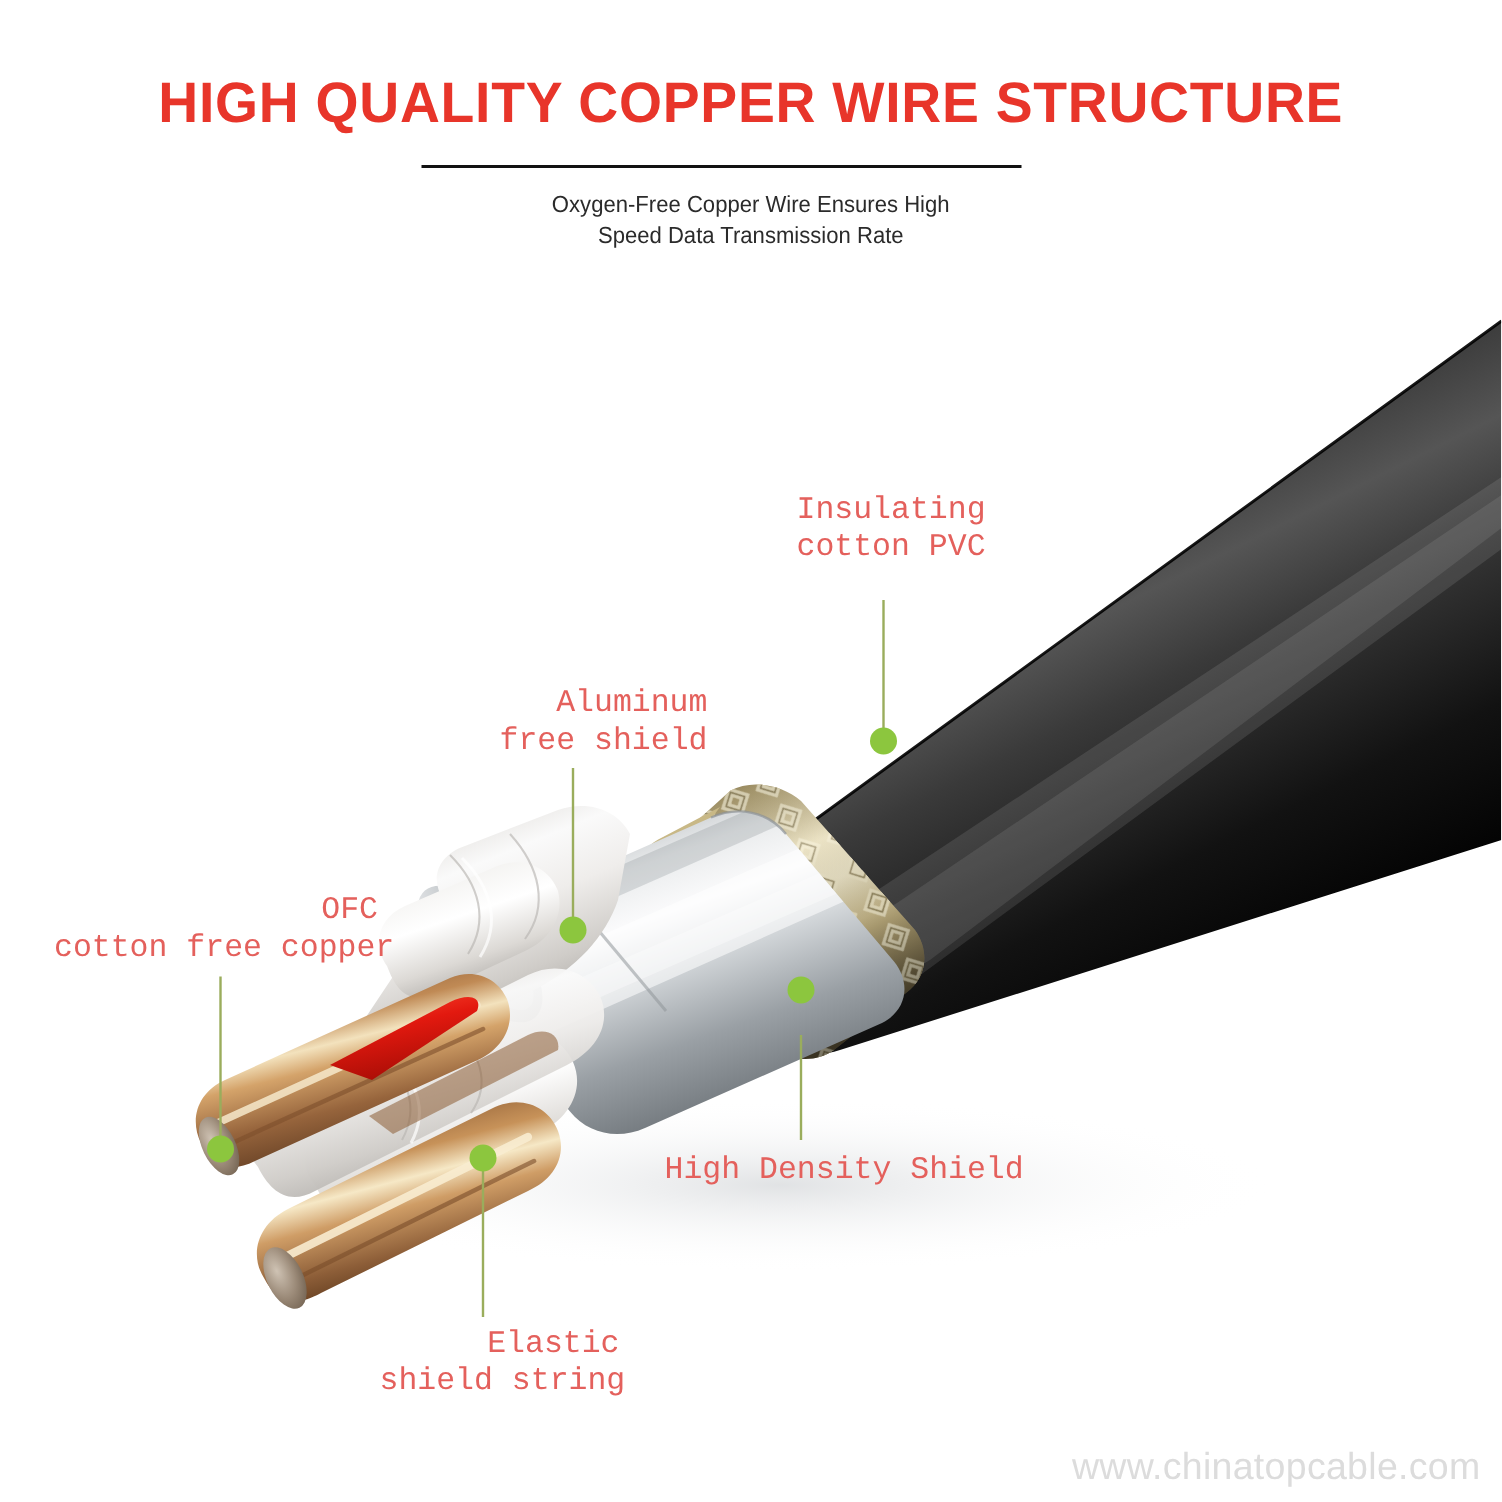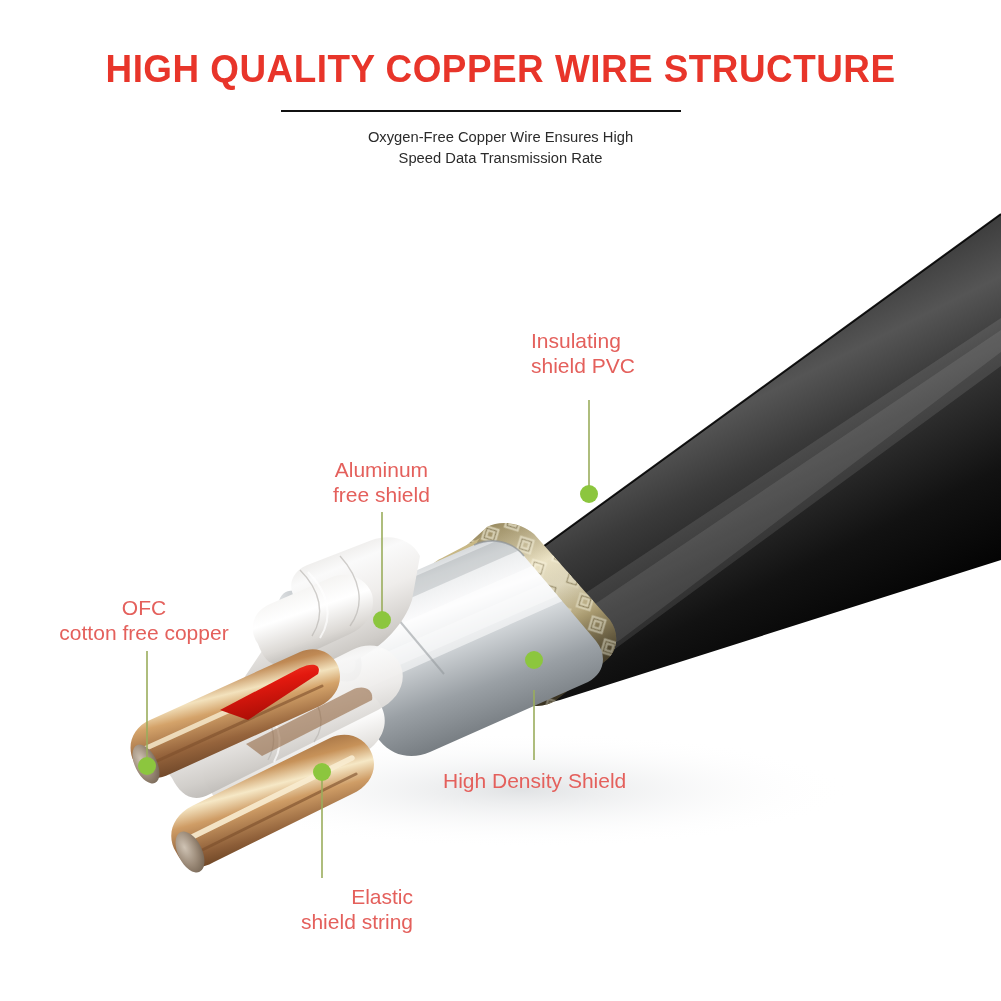--- a/index.html
+++ b/index.html
@@ -70,25 +70,25 @@
   #illustration svg { display: block; }
 
   
   .callout {
     position: absolute;
     color: #e4605c;
     font-size: 21px;
     line-height: 25px;
     white-space: nowrap;
   }
-  .callout .cline { display: block; }
+  .callout .cline { display: block; font-family: Liberation Mono, monospace; }
 
   #callout-pvc       { left: 531px; top: 328px; text-align: left; }
-  #callout-foil      { left: 333px; top: 457px; text-align: center; }
-  #callout-ofc       { left: 36px;  top: 595px; text-align: center; width: 216px; }
+  #callout-foil      { left: 333px; top: 457px; text-align: right; }
+  #callout-ofc       { left: 36px;  top: 595px; text-align: right; width: 216px; }
   #callout-shield    { left: 443px; top: 768px; text-align: right; }
   #callout-cotton    { left: 253px; top: 884px; text-align: right; width: 160px; }
 
   
   #watermark {
     position: absolute;
     right: 14px;
     bottom: 8px;
     color: #dcdcdc;
     font-size: 25px;
@@ -431,21 +431,21 @@
         <circle cx="382" cy="620" r="9" fill="#8cc63e"></circle>
         <circle cx="147" cy="766" r="9" fill="#8cc63e"></circle>
         <circle cx="534" cy="660" r="9" fill="#8cc63e"></circle>
         <circle cx="322" cy="772" r="9" fill="#8cc63e"></circle>
       </g>
     </svg>
   </div>
 
   <div class="callout" id="callout-pvc">
     <span class="cline">Insulating</span>
-    <span class="cline">shield PVC</span>
+    <span class="cline">cotton PVC</span>
   </div>
 
   <div class="callout" id="callout-foil">
     <span class="cline">Aluminum</span>
     <span class="cline">free shield</span>
   </div>
 
   <div class="callout" id="callout-ofc">
     <span class="cline">OFC</span>
     <span class="cline">cotton free copper</span>
@@ -453,14 +453,15 @@
 
   <div class="callout" id="callout-shield">
     <span class="cline">High Density Shield</span>
   </div>
 
   <div class="callout" id="callout-cotton">
     <span class="cline">Elastic</span>
     <span class="cline">shield string</span>
   </div>
 
+  <div id="watermark">www.chinatopcable.com</div>
 
 </div>
 
 </body></html>

